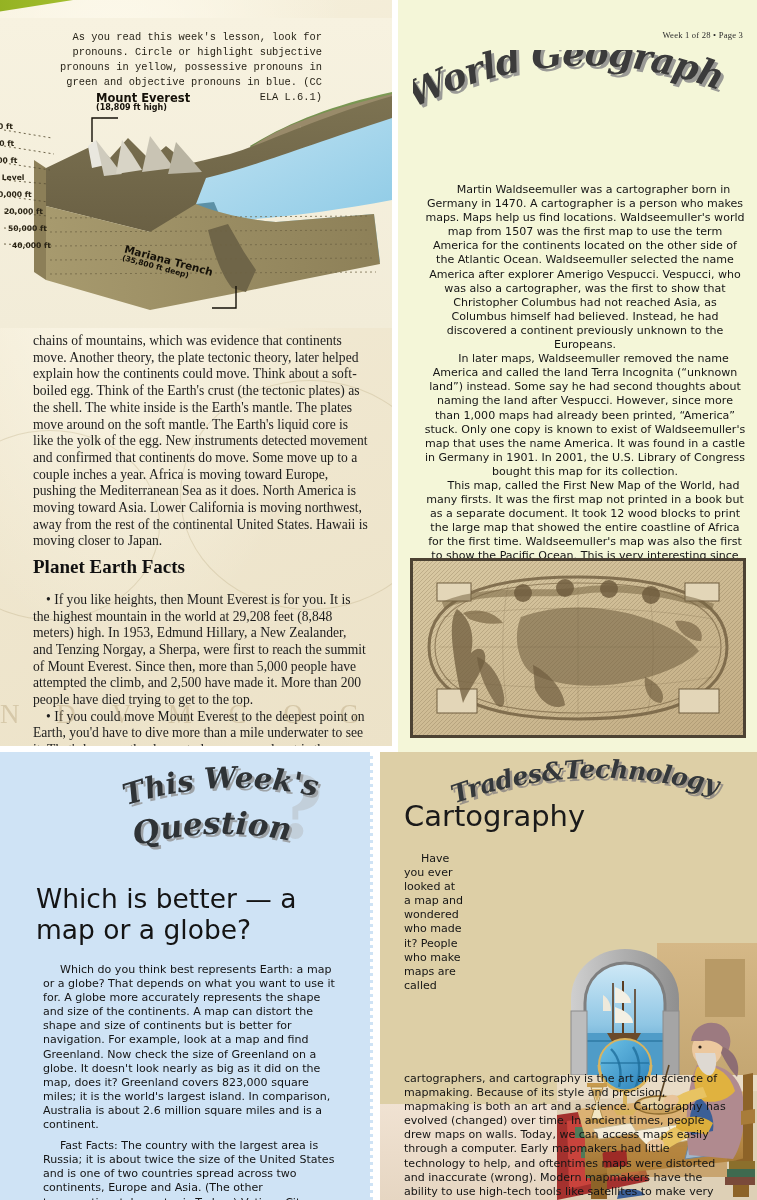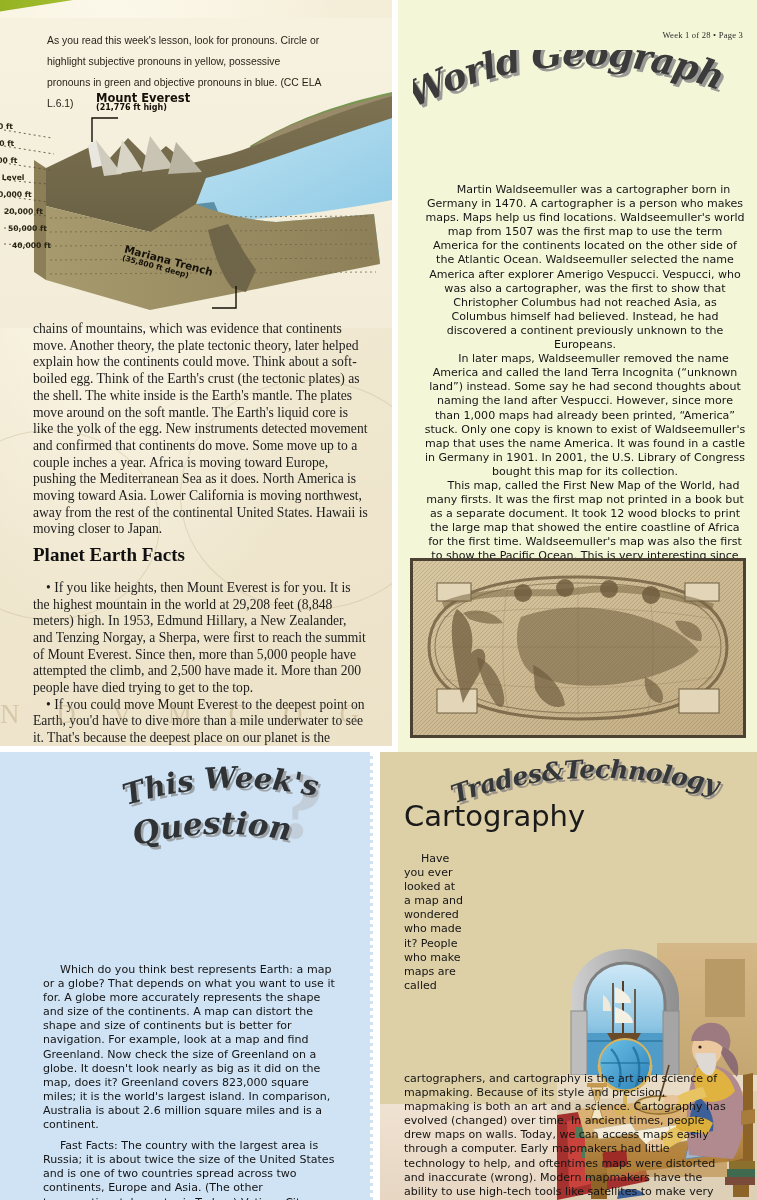--- a/index.html
+++ b/index.html
@@ -47,41 +47,41 @@
     background: linear-gradient(90deg,#8fae1f,#b9cf3e);
     transform: rotate(-9deg); transform-origin: left center;
   }
 
   
   .illus { position: absolute; left: 0; top: 18px; width: 392px; height: 310px; }
   .illus svg { display: block; }
 
   .prompt-box {
     position: absolute; left: 47px; top: 30px; width: 275px;
-    font-family: Liberation Sans, sans-serif;
-    font-size: 10.4px; line-height: 21px; color: #231f14;
+    font-family: Liberation Mono, monospace;
+    font-size: 10.4px; line-height: 15px; color: #231f14; text-align: right;
   }
 
   .everest-label, .trench-label {
     position: absolute; font-family: "DejaVu Sans", sans-serif;
     font-weight: bold; color: #141008; line-height: 1.08;
   }
   .everest-label { left: 96px; top: 92px; font-size: 11.5px; }
   .everest-label .sub { font-size: 8px; font-weight: bold; display:block; }
   .trench-label { left: 122px; top: 255px; font-size: 10.5px; transform: rotate(15deg); }
   .trench-label .sub { font-size: 7.5px; font-weight: bold; display:block; }
 
   .depth-tick {
     position: absolute; font-family: "DejaVu Sans", sans-serif;
     font-weight: bold; font-size: 7.6px; color: #2a2415; white-space: nowrap;
   }
 
   
   .lesson-copy {
-    position: absolute; left: 33px; top: 321px; width: 336px;
+    position: absolute; left: 33px; top: 333px; width: 336px;
     font-family: "Liberation Serif", serif;
     font-size: 13.6px; line-height: 16.7px; color: #1c1c1c;
     text-align: left;
   }
   .lesson-copy p { margin: 0; }
   .lesson-h2 {
     font-family: "Liberation Serif", serif;
     font-weight: bold; font-size: 19px; color: #111;
     margin: 9px 0 16px 0;
   }
@@ -270,21 +270,21 @@
         <path d="M92,124 L92,100 L118,100" stroke="#141008" stroke-width="1.4" fill="none"></path>
 
         <path d="M236,268 L236,290 L212,290" stroke="#141008" stroke-width="1.4" fill="none"></path>
       </svg>
     </div>
 
     <div class="prompt-box">As you read this week's lesson, look for pronouns. Circle or highlight subjective pronouns in yellow, possessive pronouns in green and objective pronouns in blue. (CC ELA L.6.1)</div>
 
     <div class="everest-label">
       <span>Mount Everest</span>
-      <span class="sub">(21,776 ft high)</span>
+      <span class="sub">(18,809 ft high)</span>
     </div>
 
     <div class="trench-label">
       <span>Mariana Trench</span>
       <span class="sub">(35,800 ft deep)</span>
     </div>
 
     <div class="depth-tick" style="left:-2px; top:122px;">0 ft</div>
     <div class="depth-tick" style="left:-6px; top:139px;">00 ft</div>
     <div class="depth-tick" style="left:-8px; top:156px;">000 ft</div>
@@ -411,20 +411,21 @@
           <textPath href="#arcQ2" startOffset="50%" text-anchor="middle" id="q2-shadow">Question</textPath>
         </text>
         <g transform="translate(-2.5,-2.5)">
           <text font-family="DejaVu Serif, serif" font-size="31" font-style="italic" font-weight="bold" fill="#2f3336">
             <textPath href="#arcQ2" startOffset="50%" text-anchor="middle" id="q2-main">Question</textPath>
           </text>
         </g>
       </svg>
     </div>
 
+    <div class="lb-headline">Which is better — a map or a globe?</div>
 
     <div class="lb-body">
       <p>Which do you think best represents Earth: a map or a globe? That depends on what you want to use it for. A globe more accurately represents the shape and size of the continents. A map can distort the shape and size of continents but is better for navigation. For example, look at a map and find Greenland. Now check the size of Greenland on a globe. It doesn't look nearly as big as it did on the map, does it? Greenland covers 823,000 square miles; it is the world's largest island. In comparison, Australia is about 2.6 million square miles and is a continent.</p>
       <p>Fast Facts: The country with the largest area is Russia; it is about twice the size of the United States and is one of two countries spread across two continents, Europe and Asia. (The other transcontinental country is Turkey.) Vatican City, which is less than .2 square miles, is the world's smallest country. The entire country is inside Rome, Italy.</p>
     </div>
 
     <div class="dash-edge"></div>
   </div>
 
   <div class="panel" id="panel-right-bot">

